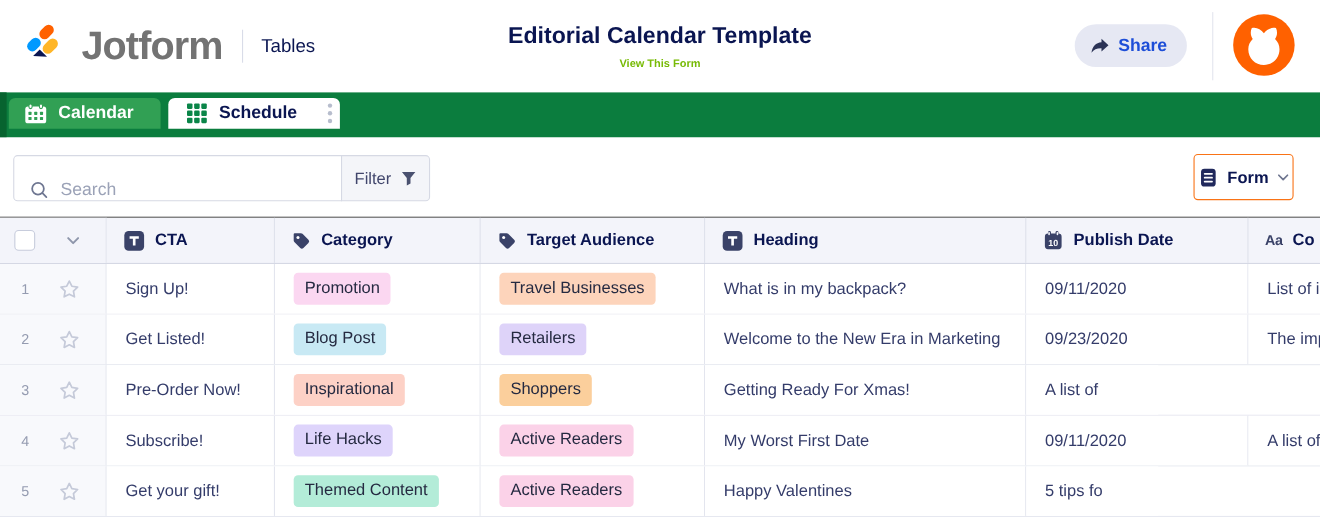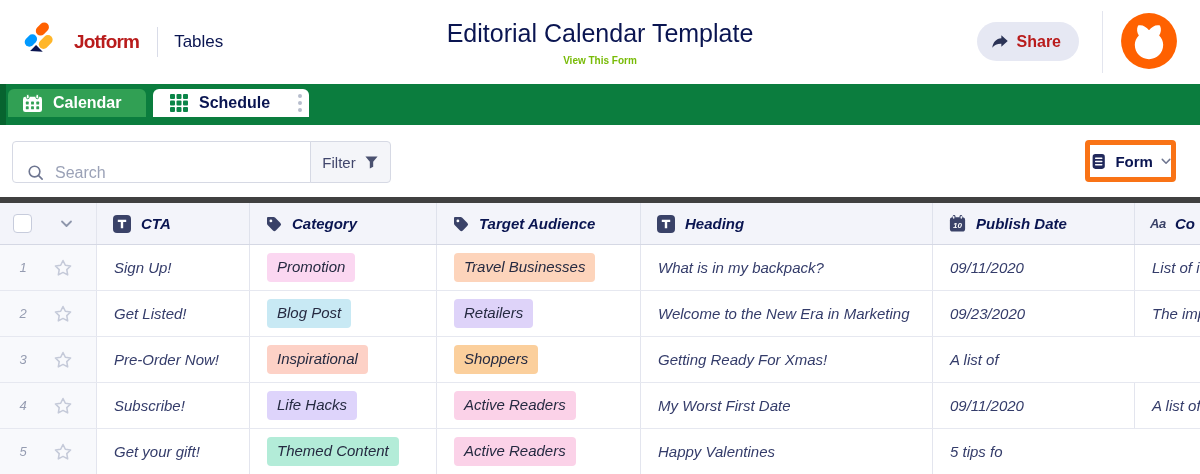--- a/index.html
+++ b/index.html
@@ -4,30 +4,30 @@
 <style>
   * { margin:0; padding:0; box-sizing:border-box; }
   html,body { width:1200px; height:474px; overflow:hidden; background:#fff;
     font-family:"Liberation Sans","DejaVu Sans",sans-serif; }
   .app { position:relative; width:1200px; height:474px; background:#fff; }
 
   
   .appbar { position:relative; height:84px; background:#fff; }
   .brand-wrap { position:absolute; left:20px; top:0; height:84px; display:flex; align-items:center; }
   .brand-logo { width:44px; height:44px; margin-right:10px; }
-  .brand-name { font-size:19px; font-weight:800; color:#b91c1c; letter-spacing:-0.8px; }
+  .brand-name { font-size:36px; font-weight:800; color:#737373; letter-spacing:-0.8px; }
   .brand-divider { width:1px; height:30px; background:#d9dce8; margin:0 16px 0 18px; }
   .brand-product { font-size:17px; color:#0a1551; font-weight:400; }
   .title-wrap { position:absolute; left:0; right:0; top:0; height:84px; display:flex;
     flex-direction:column; align-items:center; justify-content:center; pointer-events:none; }
-  .page-title { font-size:25px; font-weight:400; color:#0a1551; line-height:1.2; }
+  .page-title { font-size:21px; font-weight:700; color:#0a1551; line-height:1.2; }
   .view-form-link { font-size:10px; font-weight:600; color:#78bb07; margin-top:7px; pointer-events:auto; cursor:pointer; }
   .share-btn { position:absolute; right:121px; top:22px; height:39px; padding:0 18px 0 14px;
     background:#e6e8f3; border:none; border-radius:20px; display:flex; align-items:center; gap:8px;
-    font-size:16px; font-weight:600; color:#b91c1c; cursor:pointer; font-family:inherit; }
+    font-size:16px; font-weight:600; color:#1d4ed8; cursor:pointer; font-family:inherit; }
   .appbar-divider { position:absolute; right:97px; top:11px; width:1px; height:62px; background:#e3e5ee; }
   .avatar-btn { position:absolute; right:22px; top:12px; width:58px; height:58px; border-radius:50%;
     cursor:pointer; }
 
   
   .tabbar { position:relative; height:41px; background:#0b7d3e; }
   .tabbar-edge { position:absolute; left:0; top:0; width:6px; height:41px; background:#07632f; }
   .tab { position:absolute; top:5px; height:28px; display:flex; align-items:center;
     border-radius:6px 6px 0 0; cursor:pointer; }
   .tab-calendar { left:8px; width:138px; background:#31a054; padding-left:14px; gap:10px; }
@@ -43,26 +43,26 @@
     border:1px solid #d6d9e4; border-radius:4px 0 0 4px; background:#fff;
     display:flex; align-items:flex-end; padding-left:13px; gap:10px; }
   .search-input { border:none; outline:none; flex:1; font-size:16px; color:#2b3356;
     font-family:inherit; background:transparent; }
   .search-input::placeholder { color:#9ba2b7; }
   .filter-btn { position:absolute; left:310px; top:16px; width:81px; height:42px;
     border:1px solid #d6d9e4; border-radius:0 4px 4px 0; background:#f4f5f9;
     display:flex; align-items:center; justify-content:center; gap:8px; cursor:pointer;
     font-size:15px; color:#41466c; font-family:inherit; }
   .form-btn { position:absolute; right:24px; top:15px; width:91px; height:42px;
-    border:5px solid #f97316; border-radius:4px; background:#fff; display:flex; align-items:center;
+    border:1px solid #f97316; border-radius:4px; background:#fff; display:flex; align-items:center;
     justify-content:center; gap:8px; cursor:pointer; font-family:inherit; }
   .form-btn .lbl { font-size:15px; font-weight:700; color:#0a1551; }
 
   
-  .table { position:relative; border-top:6px solid #404040;font-style:italic; }
+  .table { position:relative; border-top:1px solid #404040; }
   .tr { display:flex; width:1255px; }
   .thead { height:42px; background:#f3f4fa; border-bottom:1px solid #d5d8e4; }
   .throw-cell { display:flex; align-items:center; }
   .th { display:flex; align-items:center; gap:9px; padding-left:15px;
     border-right:1px solid #dfe2ec; font-size:15px; font-weight:700; color:#0a1551; cursor:pointer; }
   .td { display:flex; align-items:center; padding-left:17px; border-right:1px solid #e3e5ee;
     font-size:15px; color:#343c6a; background:#fff; overflow:hidden; white-space:nowrap; }
   .body-row { height:46px; border-bottom:1px solid #e6e8f0; }
   .col-num { width:97px; padding-left:14px; gap:14px; }
   .col-cta { width:153px; }

